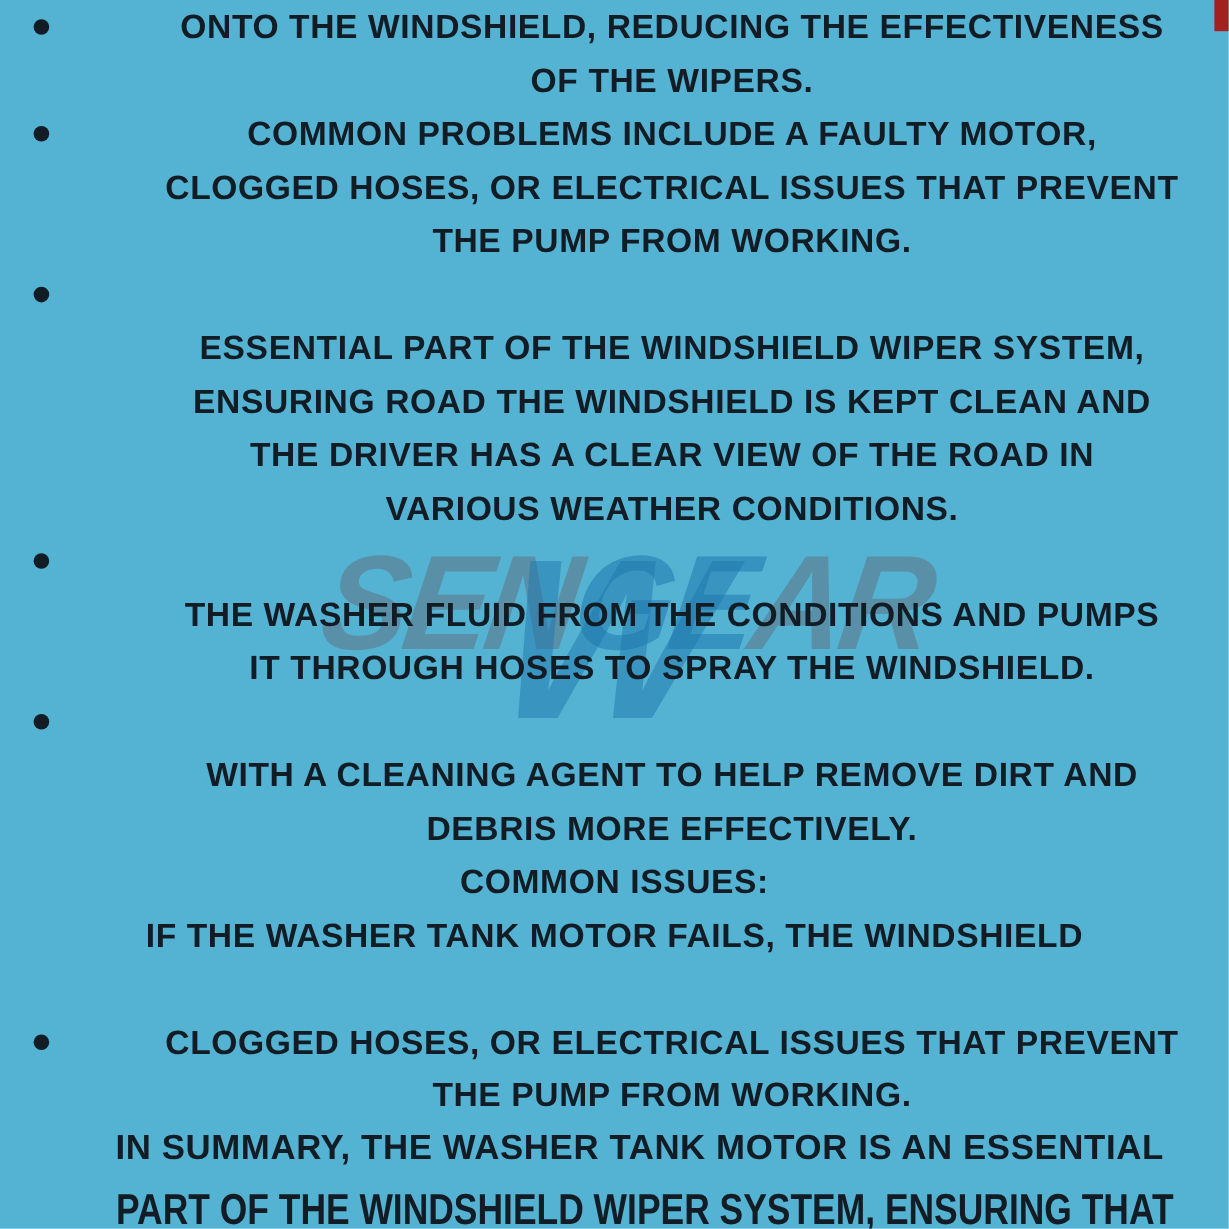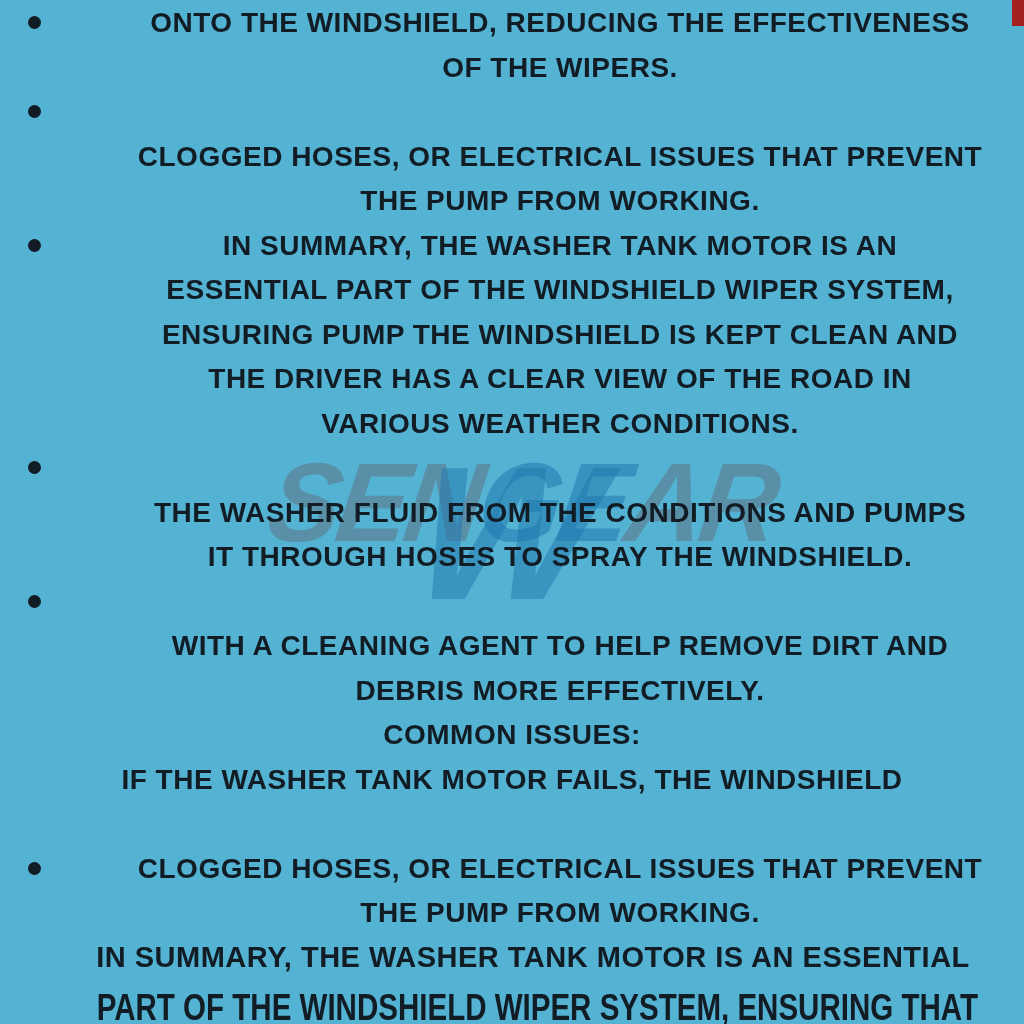--- a/index.html
+++ b/index.html
@@ -58,26 +58,26 @@
 <body>
 
 <div id="canvas" style="background: rgb(84, 178, 211); color: rgb(18, 28, 36);">
   <div id="watermark">
     <div class="wm-text"><span style="color: rgb(94, 117, 132);">S</span><span style="color: rgb(94, 117, 132);">E</span><span style="color: rgb(94, 117, 132);">N</span><span style="color: rgb(31, 120, 173);">G</span><span style="color: rgb(31, 120, 173);">E</span><span style="color: rgb(94, 117, 132);">A</span><span style="color: rgb(94, 117, 132);">R</span></div>
     <div class="wm-mono" style="color: rgb(31, 120, 173);">W</div>
   </div>
   <div id="lines">
       <div class="line list" style="top: 0px;"><span>ONTO THE WINDSHIELD, REDUCING THE EFFECTIVENESS</span><span class="bullet-dot" style="background: rgb(18, 28, 36);"></span></div>
       <div class="line list" style="top: 44.5px;"><span>OF THE WIPERS.</span></div>
-      <div class="line list" style="top: 89px;"><span class="bullet-dot" style="background: rgb(18, 28, 36);"></span></div>
+      <div class="line list" style="top: 89px;"><span>COMMON PROBLEMS INCLUDE A FAULTY MOTOR,</span><span class="bullet-dot" style="background: rgb(18, 28, 36);"></span></div>
       <div class="line list" style="top: 133.5px;"><span>CLOGGED HOSES, OR ELECTRICAL ISSUES THAT PREVENT</span></div>
       <div class="line list" style="top: 178px;"><span>THE PUMP FROM WORKING.</span></div>
-      <div class="line list" style="top: 222.5px;"><span>IN SUMMARY, THE WASHER TANK MOTOR IS AN</span><span class="bullet-dot" style="background: rgb(18, 28, 36);"></span></div>
+      <div class="line list" style="top: 222.5px;"><span class="bullet-dot" style="background: rgb(18, 28, 36);"></span></div>
       <div class="line list" style="top: 267px;"><span>ESSENTIAL PART OF THE WINDSHIELD WIPER SYSTEM,</span></div>
-      <div class="line list" style="top: 311.5px;"><span>ENSURING PUMP THE WINDSHIELD IS KEPT CLEAN AND</span></div>
+      <div class="line list" style="top: 311.5px;"><span>ENSURING ROAD THE WINDSHIELD IS KEPT CLEAN AND</span></div>
       <div class="line list" style="top: 356px;"><span>THE DRIVER HAS A CLEAR VIEW OF THE ROAD IN</span></div>
       <div class="line list" style="top: 400.5px;"><span>VARIOUS WEATHER CONDITIONS.</span></div>
       <div class="line list" style="top: 445px;"><span class="bullet-dot" style="background: rgb(18, 28, 36);"></span></div>
       <div class="line list" style="top: 489.5px;"><span>THE WASHER FLUID FROM THE CONDITIONS AND PUMPS</span></div>
       <div class="line list" style="top: 534px;"><span>IT THROUGH HOSES TO SPRAY THE WINDSHIELD.</span></div>
       <div class="line list" style="top: 578.5px;"><span class="bullet-dot" style="background: rgb(18, 28, 36);"></span></div>
       <div class="line list" style="top: 623px;"><span>WITH A CLEANING AGENT TO HELP REMOVE DIRT AND</span></div>
       <div class="line list" style="top: 667.5px;"><span>DEBRIS MORE EFFECTIVELY.</span></div>
       <div class="line page" style="top: 712px;"><span>COMMON ISSUES:</span></div>
       <div class="line page" style="top: 756.5px;"><span>IF THE WASHER TANK MOTOR FAILS, THE WINDSHIELD</span></div>

